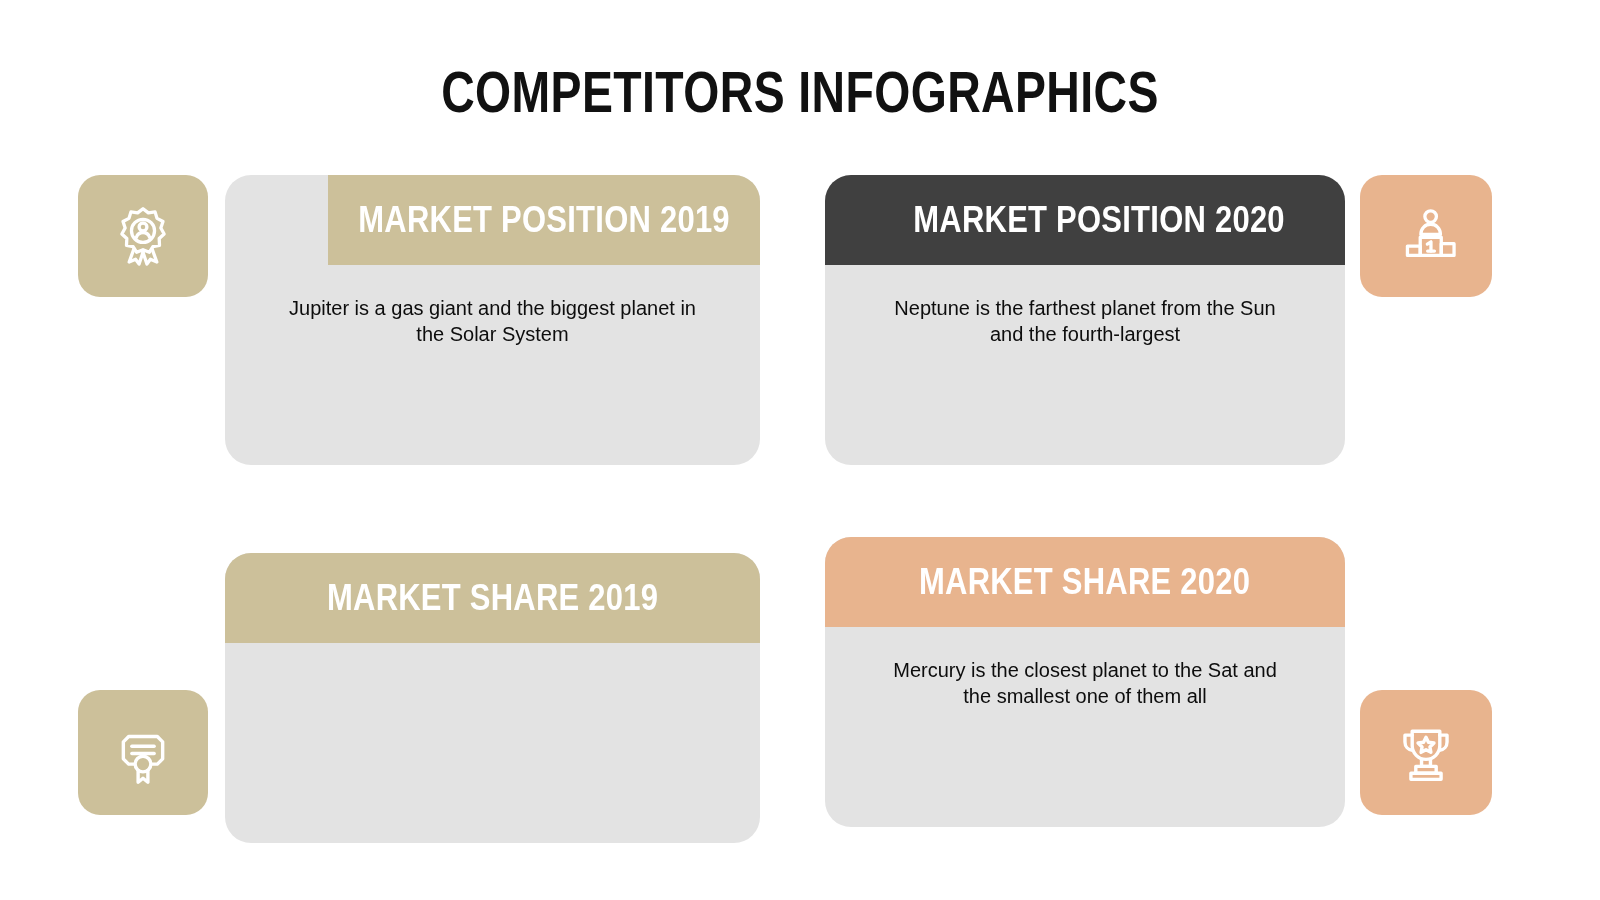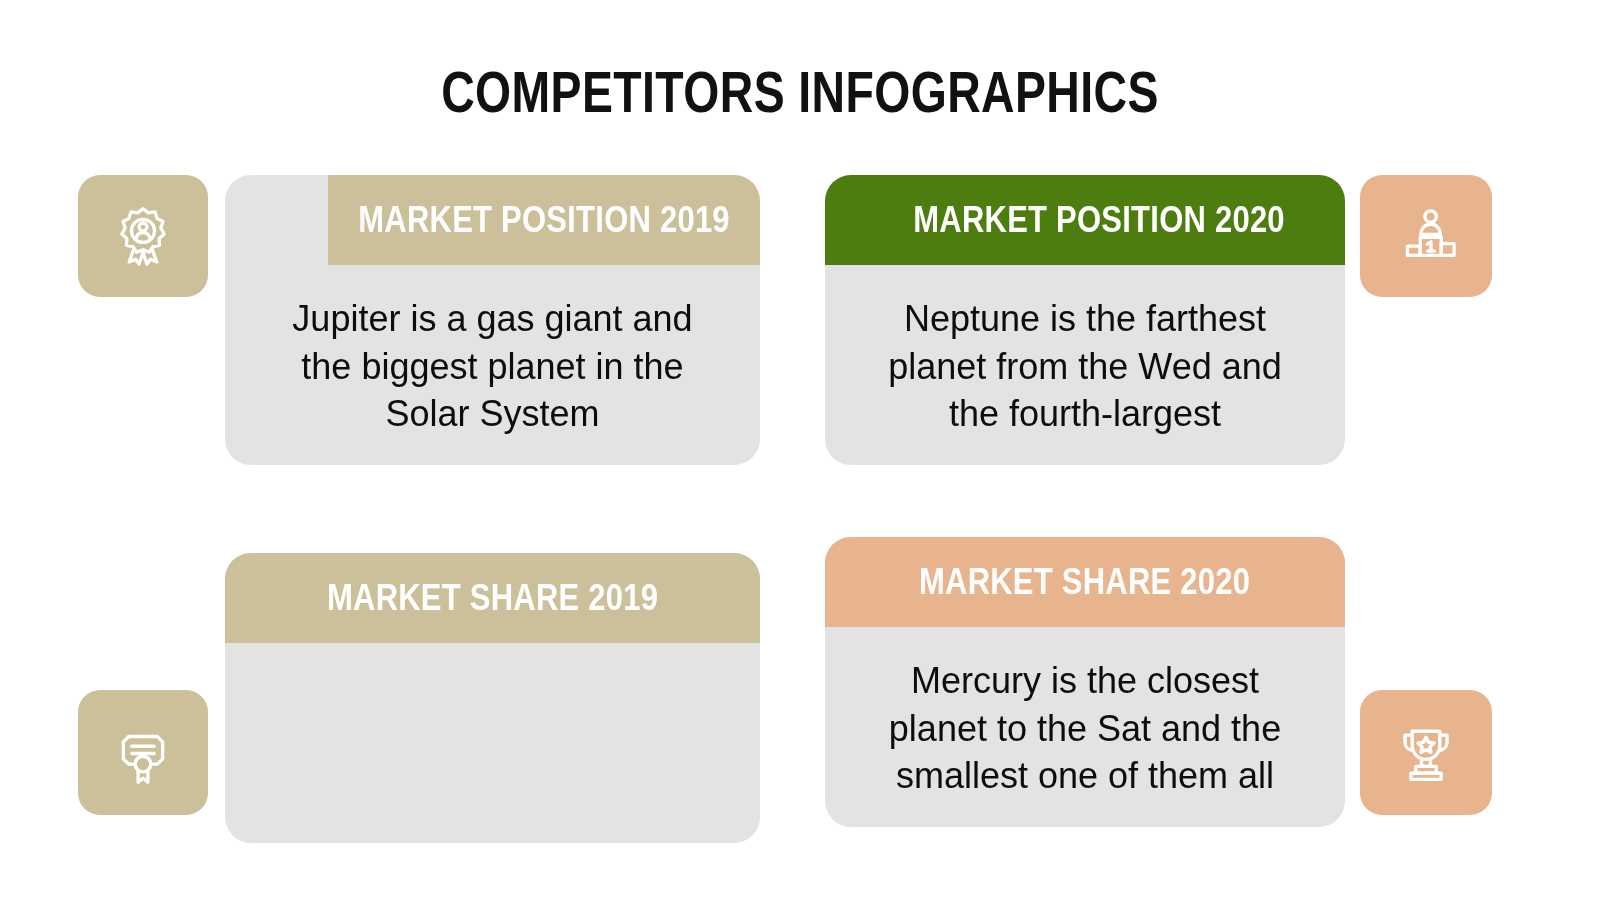--- a/index.html
+++ b/index.html
@@ -60,21 +60,21 @@
     transform: scaleX(0.86);
     transform-origin: 50% 50%;
   }
   .card-body {
     flex: 1;
     padding: 30px 52px 0 52px;
     box-sizing: border-box;
   }
   .card-body-text {
     font-family: "Liberation Sans", sans-serif;
-    font-size: 36px;
+    font-size: 20px;
     line-height: 1.32;
     color: #0d0d0d;
     text-align: center;
     font-weight: 400;
   }
 
   
   #card-tl { left: 225px; top: 175px; width: 535px; height: 290px; align-items: flex-end; }
   #card-tr { left: 825px; top: 175px; width: 520px; height: 290px; }
   #card-bl { left: 225px; top: 537px; width: 535px; height: 290px; margin-top: 16px; }
@@ -119,25 +119,25 @@
 <div class="card" id="card-tl">
   <div class="card-header" style="background:#CCC09A;">
     <span class="card-header-text">MARKET POSITION 2019</span>
   </div>
   <div class="card-body">
     <div class="card-body-text">Jupiter is a gas giant and the biggest planet in the Solar System</div>
   </div>
 </div>
 
 <div class="card" id="card-tr">
-  <div class="card-header" style="background:#4d7c0f;padding-left:28px;">
+  <div class="card-header" style="background:#404040;padding-left:28px;">
     <span class="card-header-text">MARKET POSITION 2020</span>
   </div>
   <div class="card-body">
-    <div class="card-body-text">Neptune is the farthest planet from the Wed and the fourth-largest</div>
+    <div class="card-body-text">Neptune is the farthest planet from the Sun and the fourth-largest</div>
   </div>
 </div>
 
 <div class="icon-tile" id="tile-tr" style="background:#E8B48E;">
   <span>
     <svg width="66" height="66" viewBox="0 0 64 64" fill="none" stroke="#FFFFFF" stroke-width="3.2" stroke-linecap="round" stroke-linejoin="round">
       <circle cx="36.5" cy="13.2" r="5.6"></circle>
       <path d="M27 30.5 C27 24.6 31.2 20.6 36.5 20.6 C41.8 20.6 46 24.6 46 30.5 Z"></path>
       <rect x="26.4" y="33.2" width="20.4" height="17.6"></rect>
       <rect x="46.8" y="39.4" width="12.4" height="11.4"></rect>

